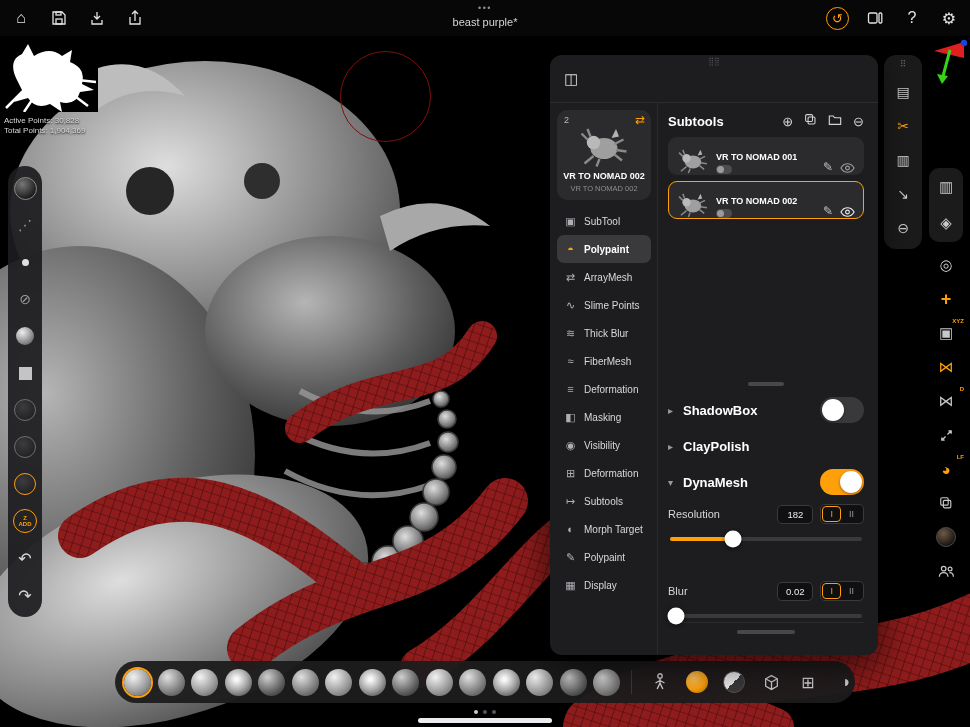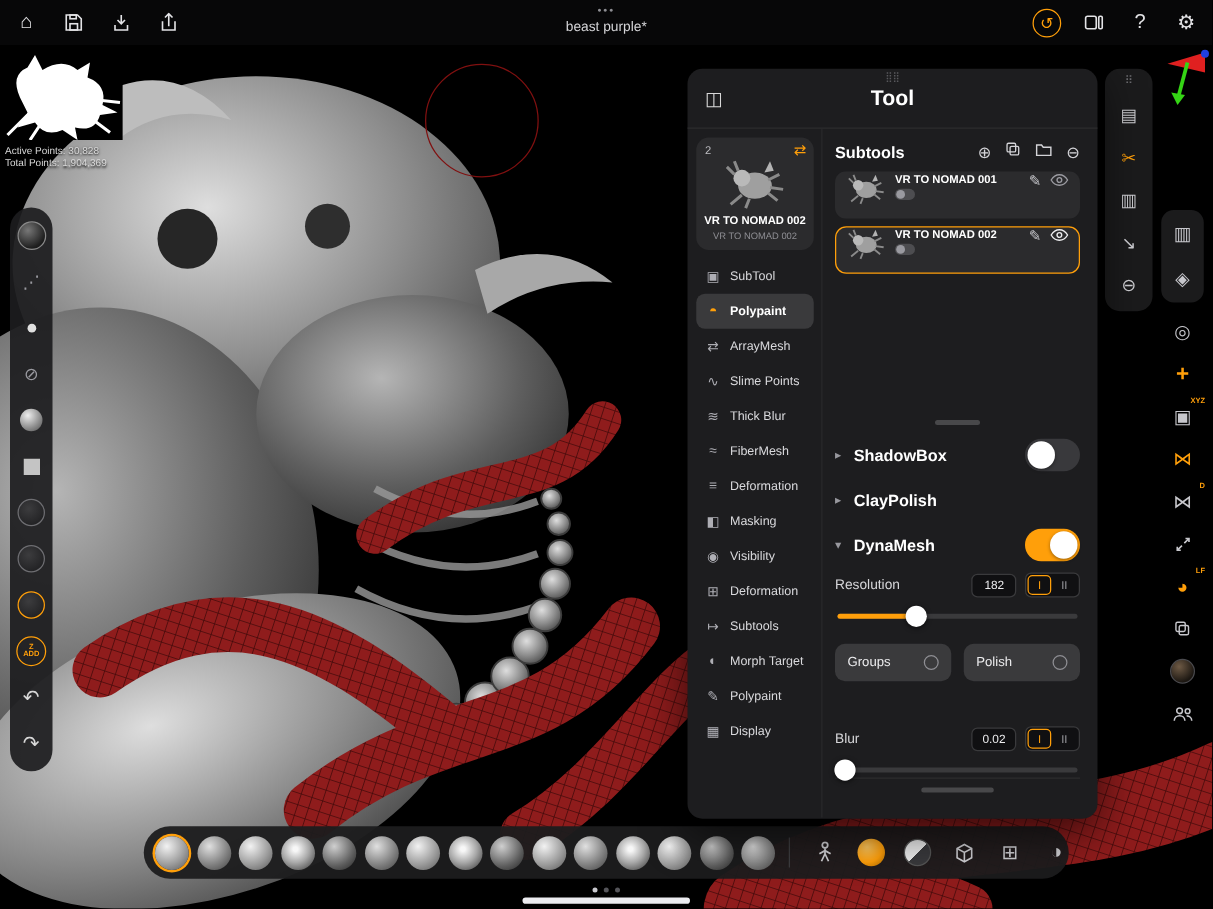--- a/index.html
+++ b/index.html
@@ -56,21 +56,21 @@
   .mi-icon{width:13px;font-size:11px;color:#aeaeb4;text-align:center;flex:none}
   .mi-label{font-size:10px;color:#d9d9dc;white-space:nowrap}
   .menu-item.active{background:#3a3a3c}
   .menu-item.active .mi-icon{color:#ff9f0a}
   .menu-item.active .mi-label{color:#fff;font-weight:bold}
 
   .tp-right{flex:1;display:flex;flex-direction:column;padding:10px 14px 20px 10px;position:relative;overflow:hidden}
   .subtools-header{display:flex;align-items:center;margin-bottom:2px}
   .st-title{font-size:13px;font-weight:bold;flex:1}
   .st-actions{display:flex;gap:11px;align-items:center;color:#d4d4d8;font-size:13px}
-  .subtool-row{display:flex;align-items:flex-start;gap:7px;background:#2b2b2d;border:1.5px solid transparent;border-radius:9px;height:38px;margin-top:6px;padding:0 8px}
+  .subtool-row{display:flex;align-items:flex-end;gap:7px;background:#2b2b2d;border:1.5px solid transparent;border-radius:9px;height:38px;margin-top:6px;padding:0 8px}
   .subtool-row.selected{border-color:#ff9f0a}
   .st-thumb{width:32px;height:26px;flex:none}
   .st-info{flex:1;display:flex;flex-direction:column;justify-content:center}
   .st-name{font-size:9px;font-weight:bold;color:#fff}
   .st-pill{width:16px;height:9px;background:#4d4d50;border-radius:5px;margin-top:3px;position:relative}
   .st-pill::before{content:'';position:absolute;left:1px;top:1px;width:7px;height:7px;border-radius:50%;background:#9a9aa0}
   .st-edit{color:#c4c4c8;font-size:12px}
   .st-eye{display:flex;align-items:center}
 
   .st-spacer{flex:1}
@@ -289,21 +289,20 @@
         </span>
     </span>
     <span class="lt-item lt-undo">↶</span>
     <span class="lt-item lt-undo">↷</span>
   </div>
 
   <div class="tool-panel">
     <div class="tp-grip">⣿⣿</div>
     <div class="tp-header">
       <span class="tp-sidebar-btn">◫</span>
-      <div class="tp-title">Tool</div>
     </div>
     <div class="tp-body">
 
       <div class="tp-left">
         <div class="tool-card">
           <span class="tc-badge">2</span>
           <span class="tc-swap">⇄</span>
           <svg class="tc-thumb" viewBox="0 0 34 28">
               <use href="#mini-creature"></use>
             </svg>
@@ -454,30 +453,20 @@
           <span class="seg">
             <span class="seg-item active">I</span>
             <span class="seg-item">II</span>
           </span>
         </div>
         <div class="slider">
           <span class="fill" style="width:33%"></span>
           <span class="knob" style="left:33%"></span>
         </div>
 
-        <div class="btn-row">
-          <span class="opt-btn">
-            <span>Groups</span>
-            <span class="radio"></span>
-          </span>
-          <span class="opt-btn">
-            <span>Polish</span>
-            <span class="radio"></span>
-          </span>
-        </div>
 
         <div class="blur-block">
           <div class="param-row">
             <span class="param-label">Blur</span>
             <span class="param-value">0.02</span>
             <span class="seg">
               <span class="seg-item active">I</span>
               <span class="seg-item">II</span>
             </span>
           </div>

